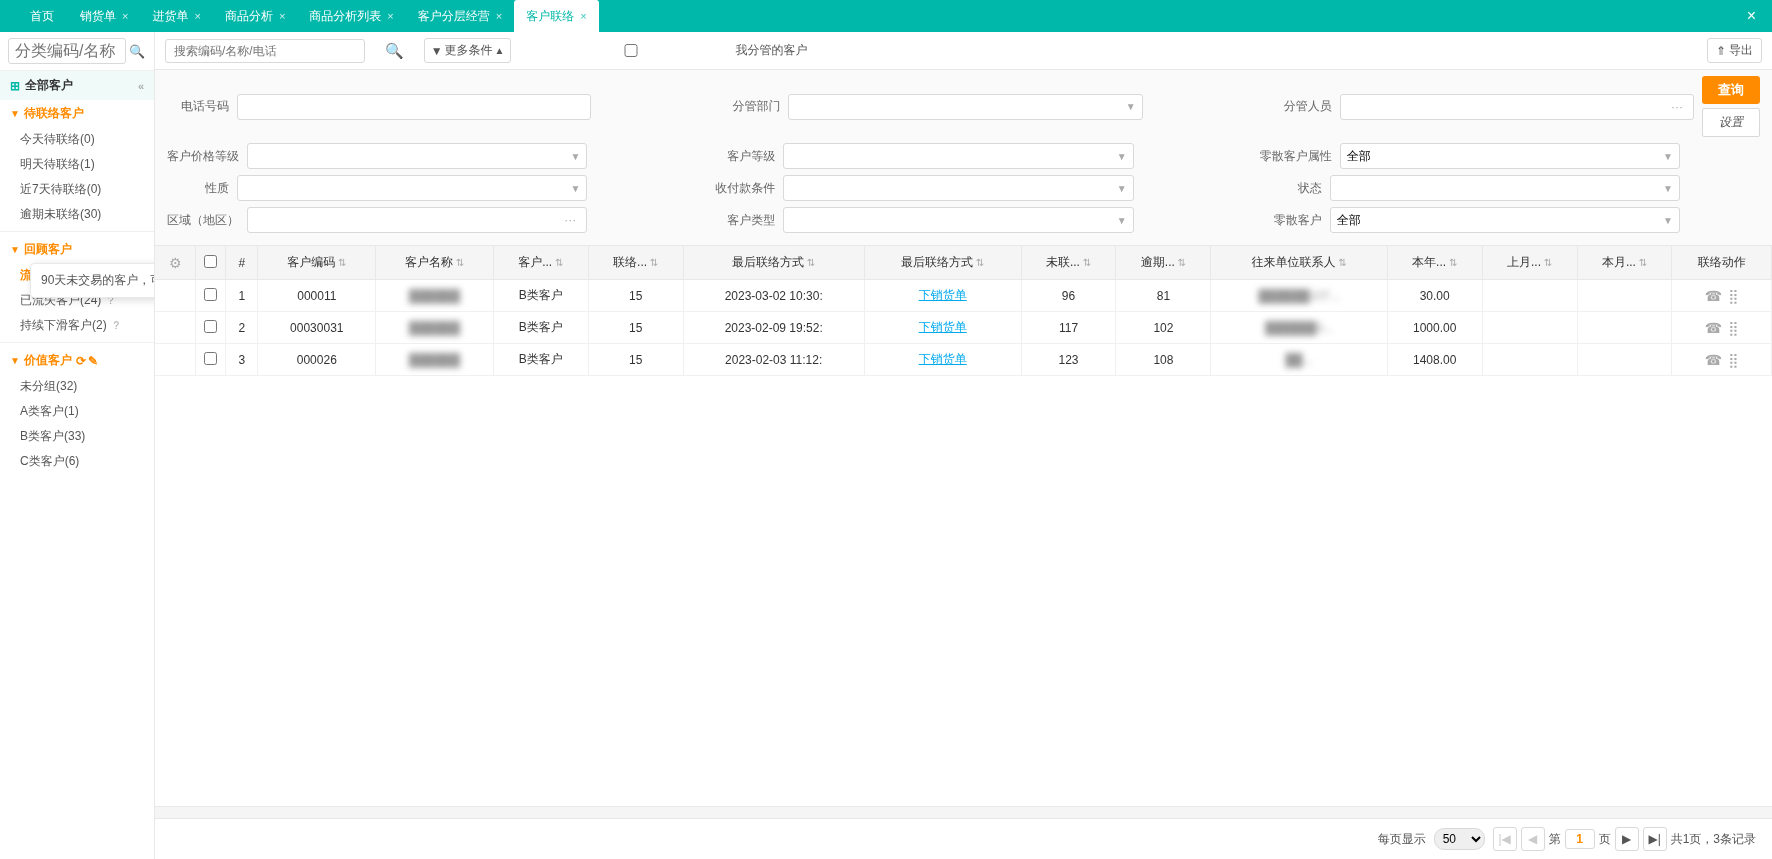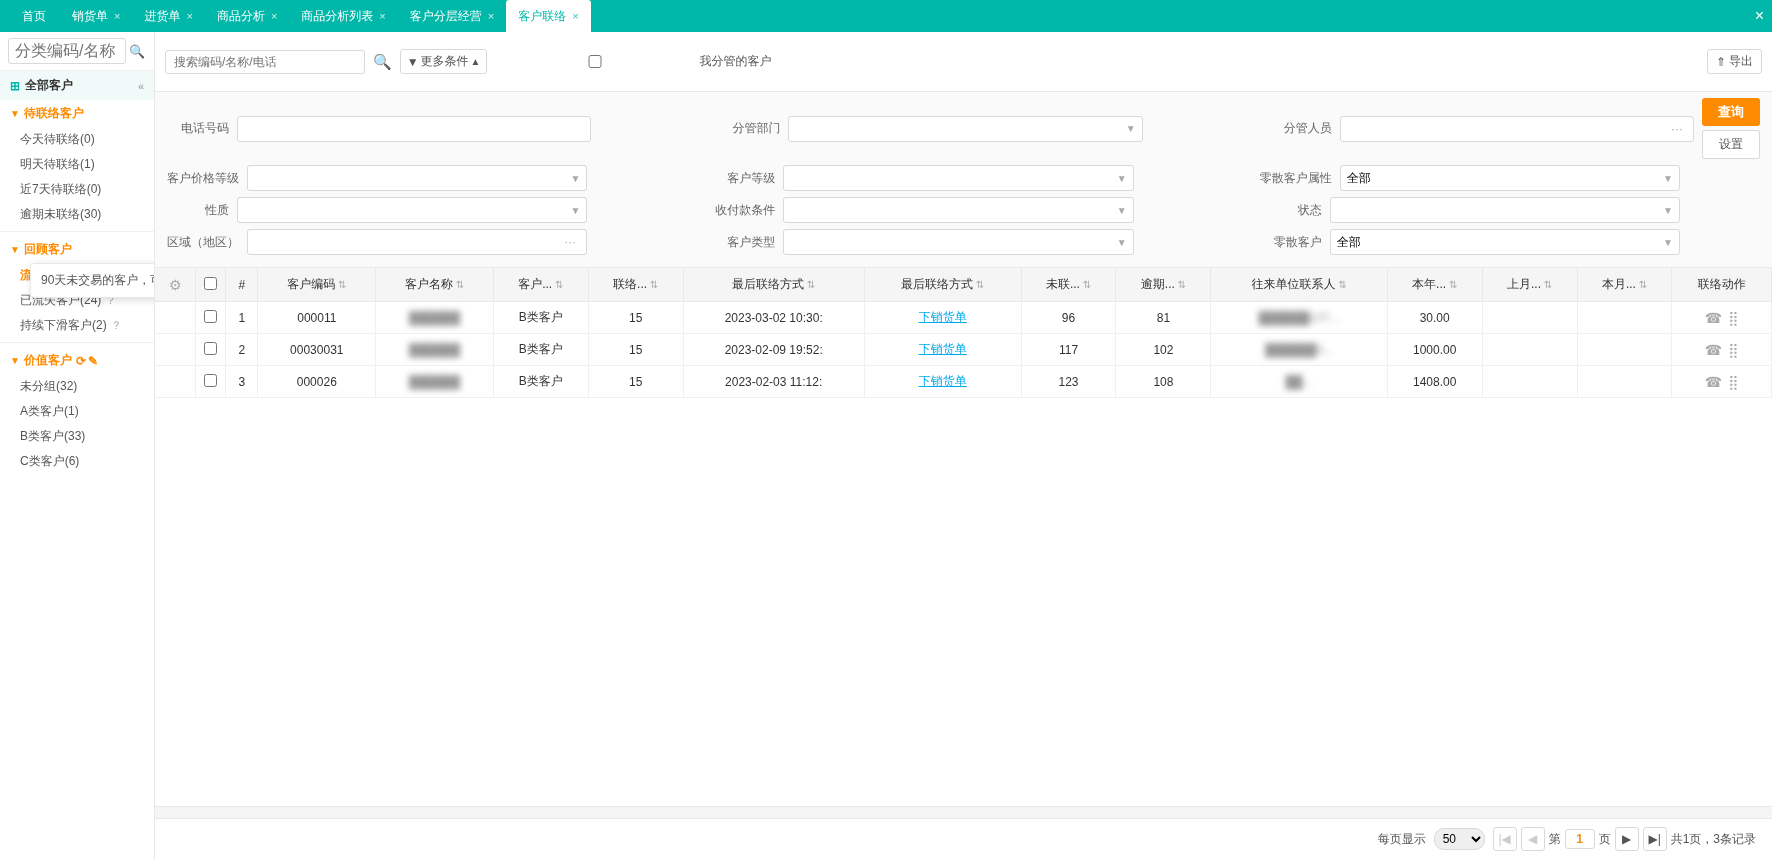--- a/index.html
+++ b/index.html
@@ -1,20 +1,20 @@
 <!DOCTYPE html>
 <html><head>
   <meta charset="utf-8">
   <style>
     * { box-sizing: border-box; margin: 0; padding: 0; font-family: 'Microsoft YaHei', Arial, sans-serif; font-size: 12px; }
     body { background: #f5f5f5; overflow: hidden; width: 1772px; height: 859px; }
 
     
     .top-nav {
-      display: flex; align-items: center; background: #00b8a9; height: 32px; padding: 0 8px;
+      display: flex; align-items: center; background: #00b8a9; height: 32px; padding: 0 16px;
       color: white; font-size: 13px;
     }
     .top-nav .nav-item {
       padding: 0 12px; height: 32px; display: flex; align-items: center; cursor: pointer;
       color: white; white-space: nowrap; position: relative;
     }
     .top-nav .nav-item .close-x {
       margin-left: 6px; font-size: 11px; opacity: 0.8; cursor: pointer;
     }
     .top-nav .nav-item.active {
@@ -66,22 +66,22 @@
 
     .sidebar-divider { height: 1px; background: #f0f0f0; margin: 4px 0; }
 
     
     .content-area {
       flex: 1; display: flex; flex-direction: column; overflow: hidden; background: white;
     }
 
     
     .toolbar {
-      display: flex; align-items: center; padding: 17px 10px; border-bottom: 1px solid #e8e8e8;
-      background: white; gap: 8px;
+      display: flex; align-items: center; padding: 6px 10px; border-bottom: 1px solid #e8e8e8;
+      background: white; gap: 20px;
     }
     .toolbar input {
       border: 1px solid #d9d9d9; border-radius: 3px; padding: 4px 8px; width: 200px;
       outline: none; font-size: 12px; color: #999;
     }
     .toolbar .search-btn {
       background: none; border: none; cursor: pointer; color: #ff8c00; font-size: 15px;
     }
     .toolbar .more-btn {
       display: flex; align-items: center; color: #555; cursor: pointer; gap: 2px;
@@ -115,21 +115,21 @@
       justify-content: space-between; cursor: pointer; background: white;
     }
     .filter-select .arrow-down { color: #aaa; font-size: 10px; }
     .filter-dots { color: #aaa; padding: 0 4px; cursor: pointer; }
     .search-orange-btn {
       background: #ff8c00; color: white; border: none; border-radius: 3px;
       padding: 5px 16px; cursor: pointer; font-size: 13px; font-weight: bold;
     }
     .settings-btn {
       background: white; color: #555; border: 1px solid #d9d9d9; border-radius: 2px;
-      padding: 5px 16px; cursor: pointer; font-size: 12px;
+      padding: 5px 16px; cursor: pointer; font-size: 12px; font-style: italic;
     }
     .filter-actions { display: flex; flex-direction: column; gap: 4px; margin-left: 8px; }
 
     
     .table-container { flex: 1; overflow: auto; }
     table { width: 100%; border-collapse: collapse; }
     thead tr { background: #f5f5f5; }
     th {
       padding: 8px 6px; border-bottom: 1px solid #e8e8e8; border-right: 1px solid #e8e8e8;
       color: #333; font-weight: normal; white-space: nowrap; text-align: center;

